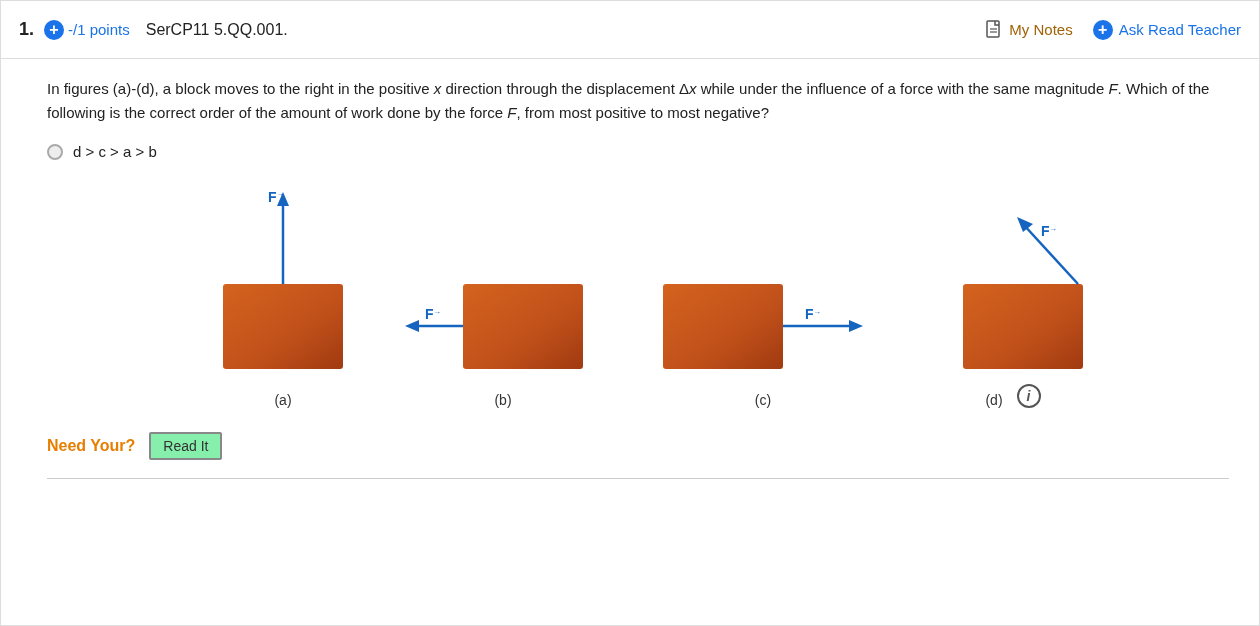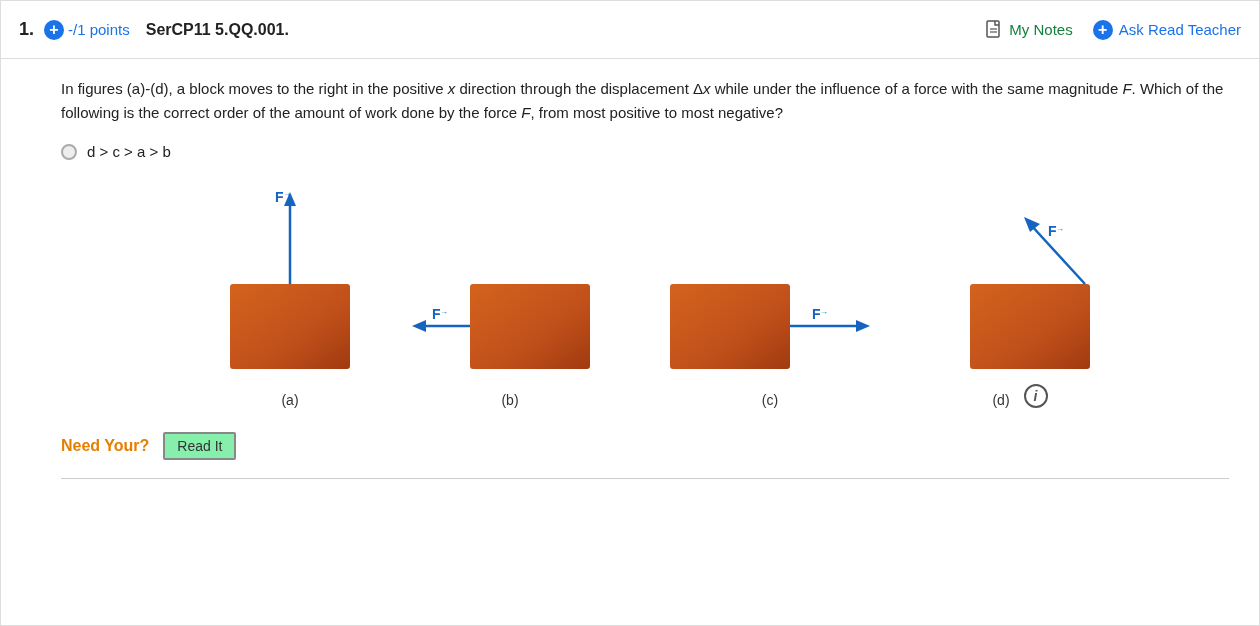--- a/index.html
+++ b/index.html
@@ -53,53 +53,53 @@
       display: flex;
       align-items: center;
       justify-content: center;
       font-size: 16px;
       font-weight: bold;
       flex-shrink: 0;
     }
 
     .question-id {
       font-size: 16px;
-      font-weight: bold;
+      font-weight: normal;
       color: #222;
       flex: 1;
     }
 
     .header-right {
       display: flex;
       align-items: center;
       gap: 20px;
     }
 
     .my-notes-btn {
       display: flex;
       align-items: center;
       gap: 6px;
-      color: #15803d;
+      color: #a16207;
       font-size: 15px;
       cursor: pointer;
       text-decoration: none;
     }
 
     .ask-teacher-btn {
       display: flex;
       align-items: center;
       gap: 6px;
       color: #1a73e8;
       font-size: 15px;
       cursor: pointer;
     }
 
     
     .content-area {
-      padding: 18px 30px 20px 60px;
+      padding: 18px 30px 20px 46px;
     }
 
     .question-text {
       font-size: 15px;
       line-height: 1.6;
       margin-bottom: 18px;
       color: #222;
     }
 
     .question-text em {

